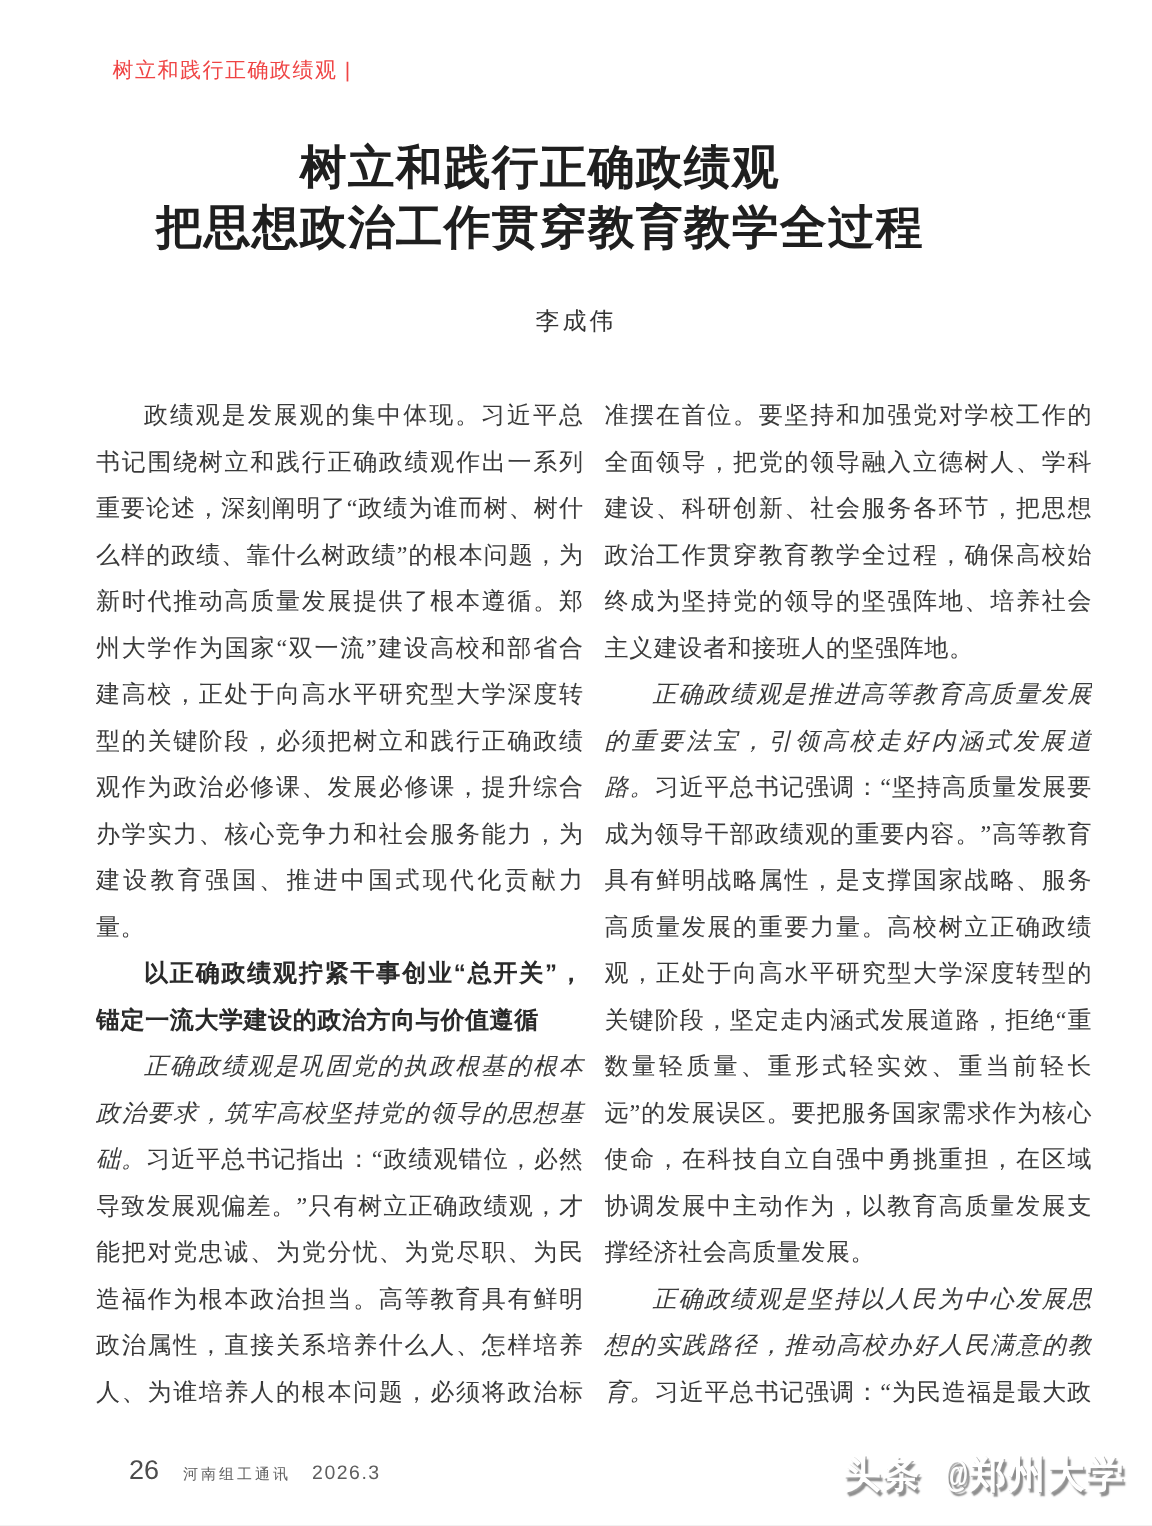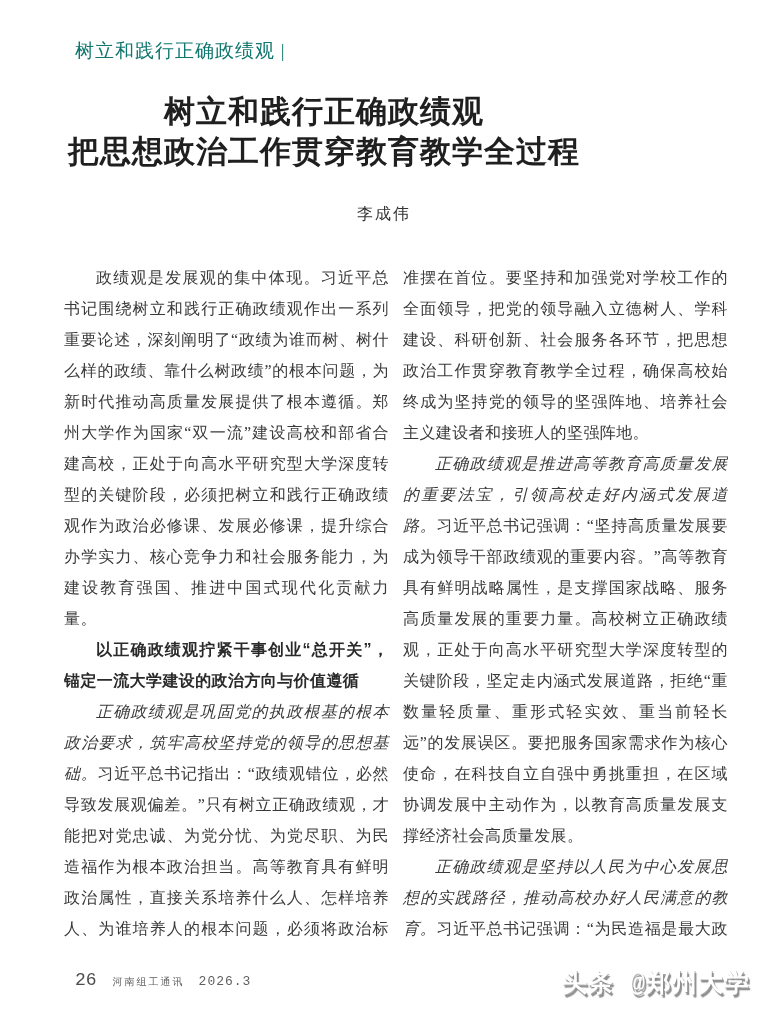--- a/index.html
+++ b/index.html
@@ -6,26 +6,27 @@
   .page {
     position:relative;
     width:768px; height:1017px;
     margin:0 auto;
     background:#ffffff;
     overflow:hidden;
     font-family:"Liberation Serif", serif;
   }
   .kicker {
     position:absolute; left:75px; top:38px;
-    font-family:Liberation Serif, serif;
-    font-size:19px; color:#0f766e; letter-spacing:1px;
+    font-family:Liberation Sans, sans-serif;
+    font-size:14px; color:#ef4444; letter-spacing:1px;
   }
   .title-block {
     position:absolute; left:0; top:92px; width:648px;
     text-align:center;
+    padding-left:36px;
   }
   .title-line {
     font-family:"Liberation Sans", sans-serif;
     font-weight:bold; font-size:31px; line-height:40px;
     color:#1f1f1f; letter-spacing:1px;
   }
   .author {
     position:absolute; left:0; top:204px; width:768px;
     text-align:center;
     font-size:16px; color:#333333; letter-spacing:2px;
@@ -39,24 +40,24 @@
     color:#3a3a3a; letter-spacing:0.4px;
     text-align:justify;
   }
   .columns p { margin:0; text-indent:2em; }
   .subhead {
     font-family:"Liberation Sans", sans-serif;
     font-weight:bold; color:#2a2a2a;
   }
   .kaiti { font-style:italic; }
   .footer {
-    position:absolute; left:75px; top:970px;
+    position:absolute; left:86px; top:970px;
     display:flex; align-items:baseline;
     color:#5a5a5a;
-    font-family:Liberation Mono, monospace;
+    font-family:Liberation Sans, sans-serif;
   }
   .page-num { font-size:18px; color:#4c4c4c; margin-right:16px; }
   .journal  { font-size:10px; letter-spacing:2px; margin-right:14px; color:#5f5f5f; }
   .issue    { font-size:13px; letter-spacing:1px; color:#5f5f5f; }
   .watermark {
     position:absolute; right:18px; top:966px;
     font-family:Liberation Mono, monospace;
     font-weight:bold; font-size:25px; letter-spacing:1px;
     color:#ffffff;
     text-shadow:2px 3px 1px #8d8d8d, 1px 1px 0 #b5b5b5;

